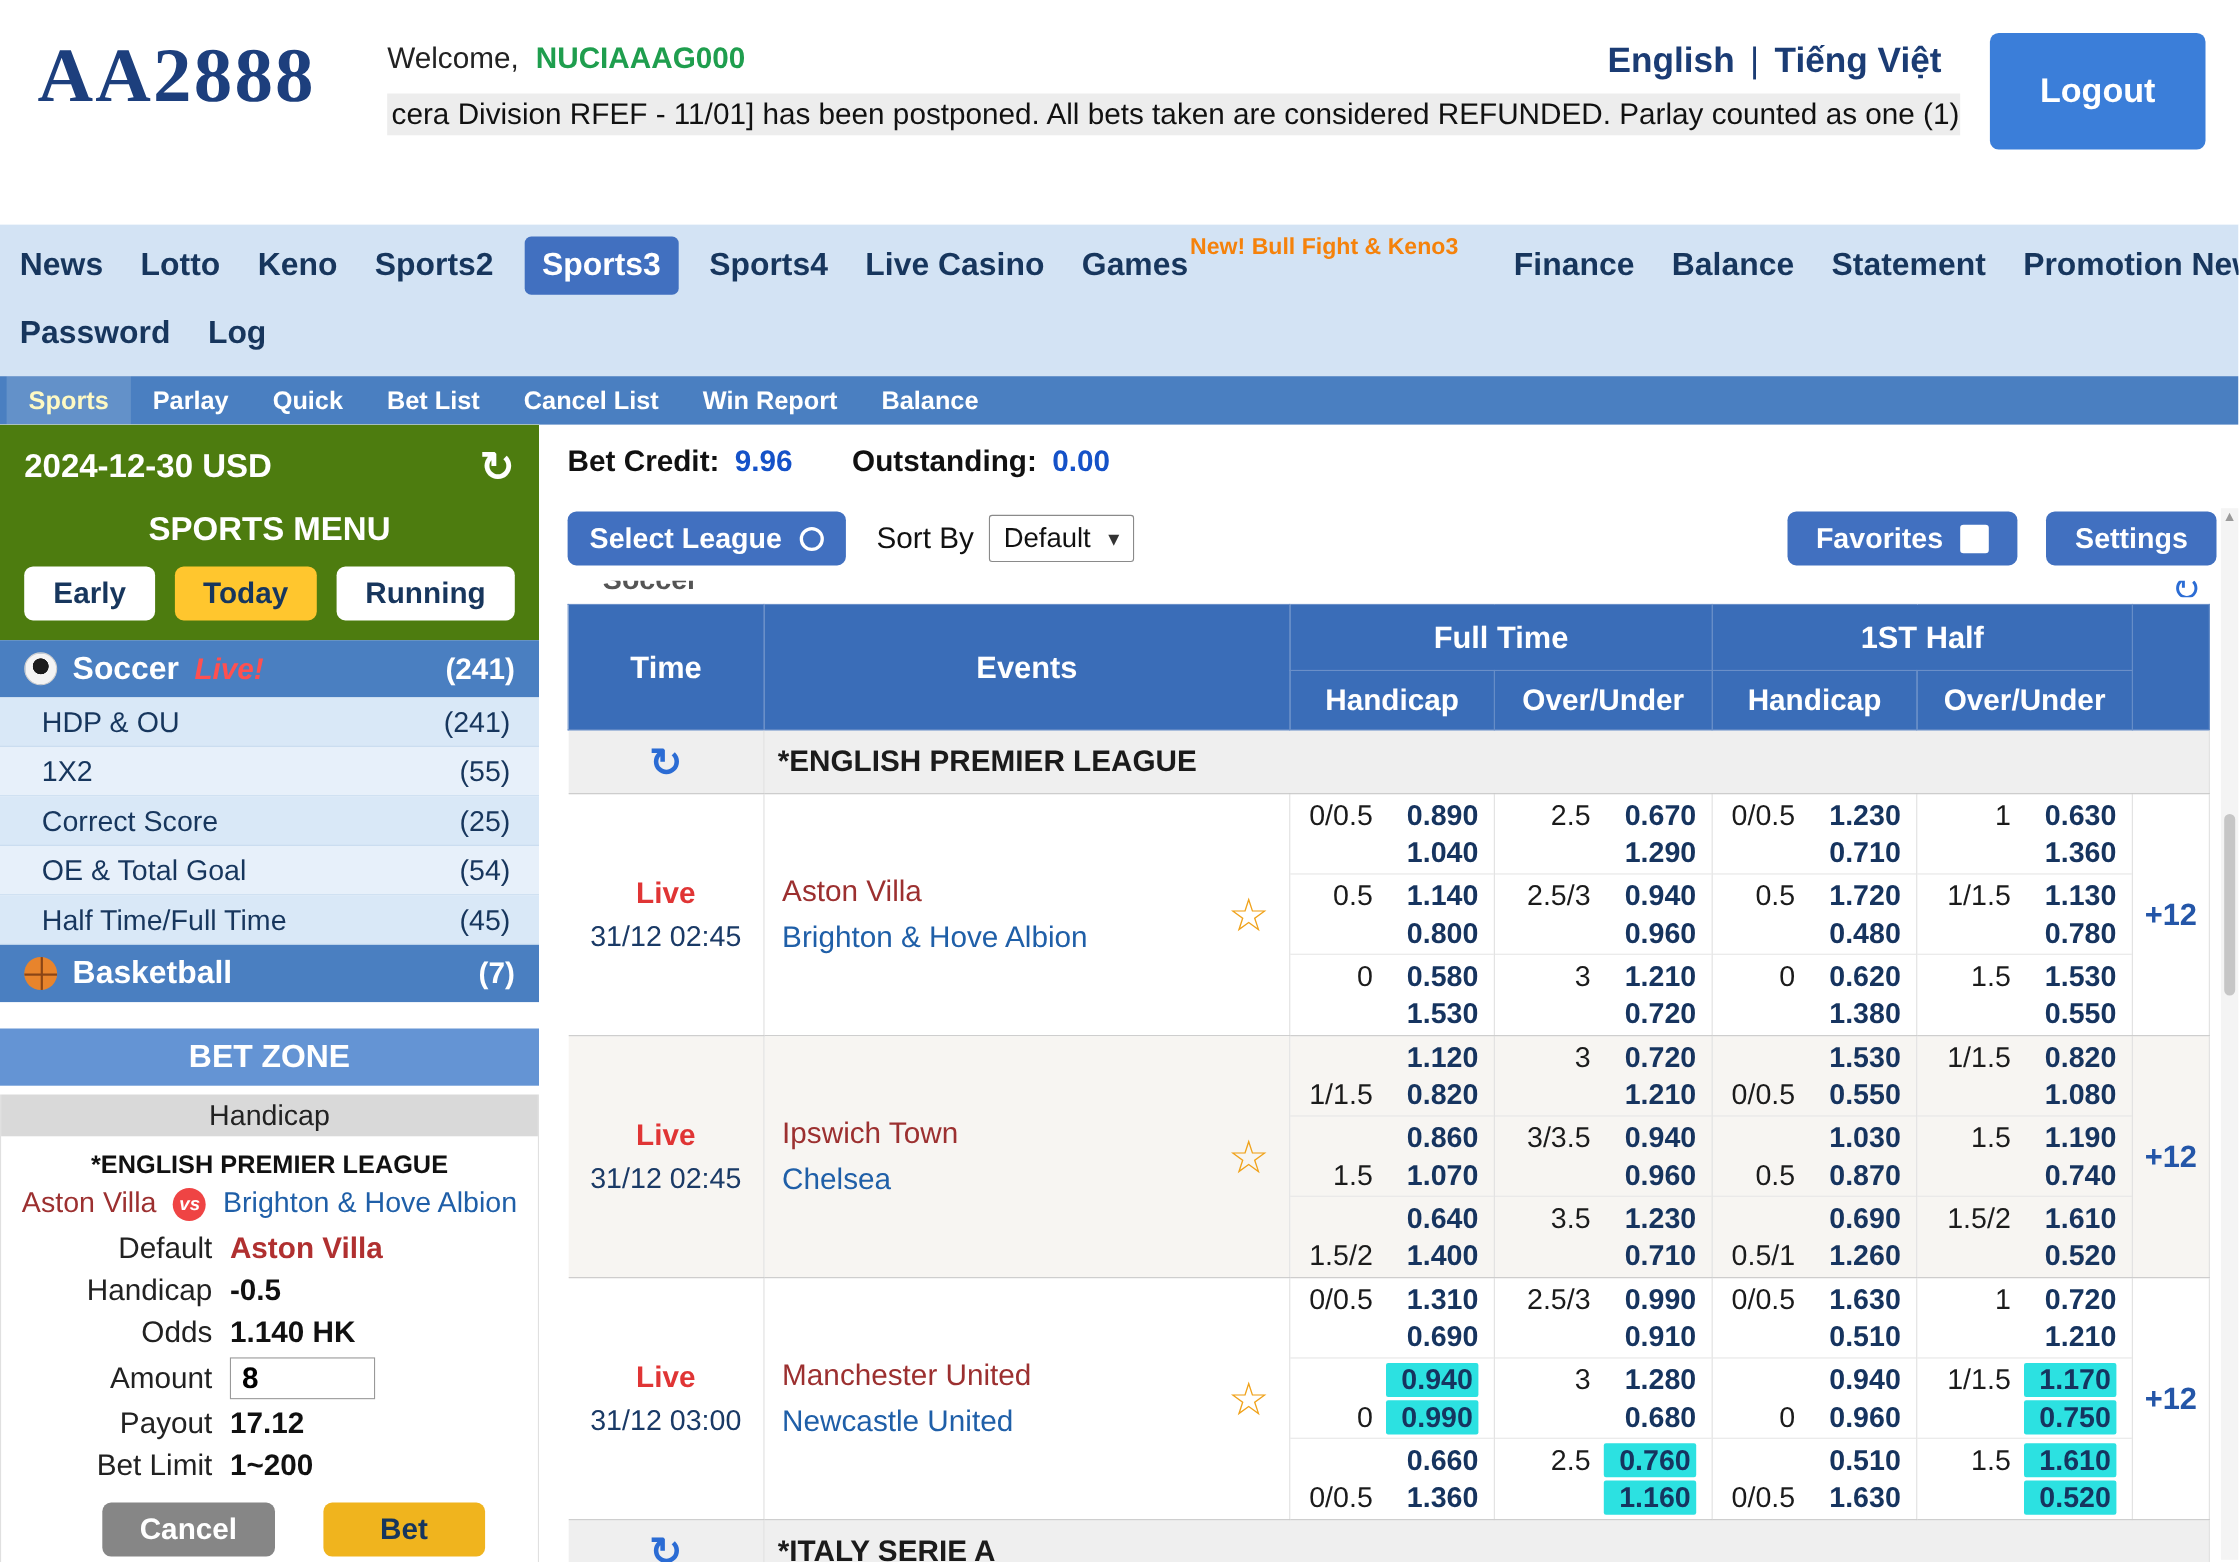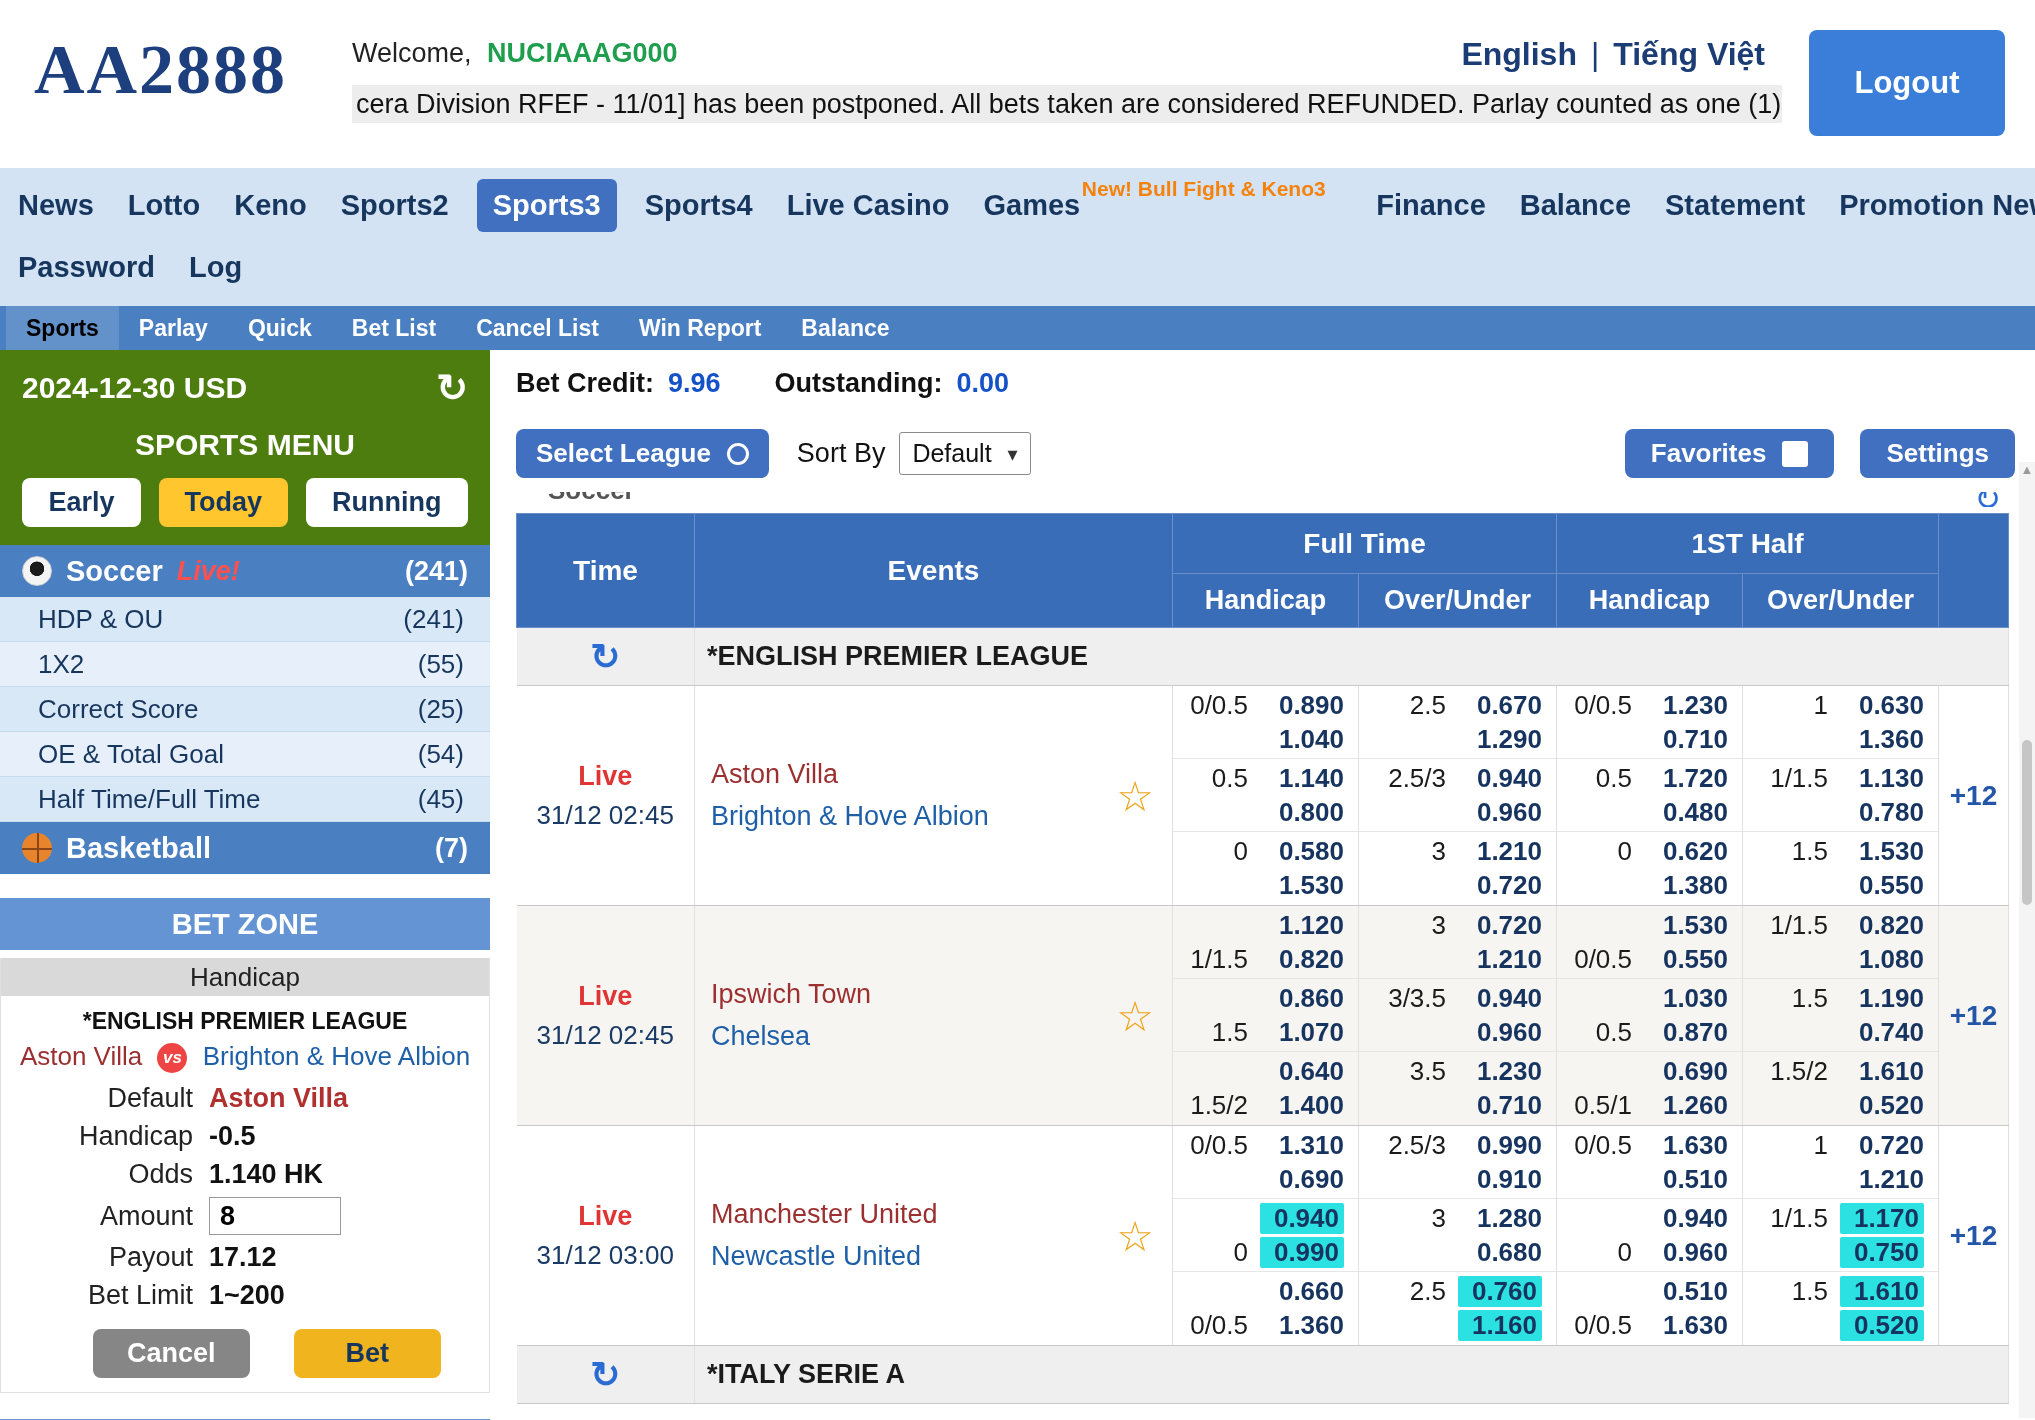--- a/index.html
+++ b/index.html
@@ -1,21 +1,21 @@
 <!DOCTYPE html>
 <html><head>
 <meta charset="utf-8">
 <style>
   * { box-sizing: border-box; margin: 0; padding: 0; }
   html, body { width: 2035px; height: 1420px; overflow: hidden; background: #fff;
     font-family: "Liberation Sans", sans-serif; }
   .page { width: 2035px; height: 1420px; position: relative; overflow: hidden; }
 
   
-  .header { height: 168px; position: relative; background: #fff; }
+  .header { height: 204px; position: relative; background: #fff; }
   .logo { position: absolute; left: 34px; top: 30px; font-family: "Liberation Serif", serif;
     font-weight: bold; font-size: 70px; color: #1d3f7d; letter-spacing: 2px; }
   .header-mid { position: absolute; left: 352px; top: 0; right: 250px; }
   .welcome-line { margin-top: 38px; font-size: 27px; color: #222; }
   .username { color: #1f9e4e; font-weight: bold; margin-left: 8px; }
   .marquee { margin-top: 16px; height: 38px; line-height: 38px; background: #ededed;
     overflow: hidden; white-space: nowrap; font-size: 27px; color: #111;
     display: flex; gap: 60px; padding-left: 4px; width: 1430px; }
   .lang-switch { position: absolute; top: 36px; right: 270px; font-size: 32px; font-weight: bold;
     color: #1b3c74; display: flex; gap: 14px; }
@@ -31,21 +31,21 @@
     position: relative; cursor: pointer; white-space: nowrap; }
   .nav-item.active { background: #4170c0; color: #fff; border-radius: 6px; padding: 10px 16px; }
   .nav-item.has-badge { margin-right: 262px; }
   .nav-badge { position: absolute; left: 96%; top: -4px; font-size: 21px; color: #f5820b;
     font-weight: bold; white-space: nowrap; }
 
   
   .subnav { background: #4a7fc1; height: 44px; display: flex; align-items: stretch; padding-left: 6px; }
   .subnav-item { color: #fff; font-weight: bold; font-size: 23px; padding: 0 20px;
     display: flex; align-items: center; cursor: pointer; }
-  .subnav-item.active { color: #000000; background: rgba(255,255,255,.14); }
+  .subnav-item.active { color: #fef9c3; background: rgba(255,255,255,.14); }
 
   
   .content { display: flex; height: 1077px; }
   .sidebar { width: 490px; min-width: 490px; background: #fff; overflow: hidden; }
   .main { flex: 1; padding: 18px 20px 0 26px; overflow: hidden; position: relative; }
 
   
   .sb-top { background: #4d7c0f; padding: 8px 0 18px; }
   .date-row { display: flex; justify-content: space-between; align-items: center; padding: 8px 22px; }
   .date-text { color: #fff; font-weight: bold; font-size: 30px; }

